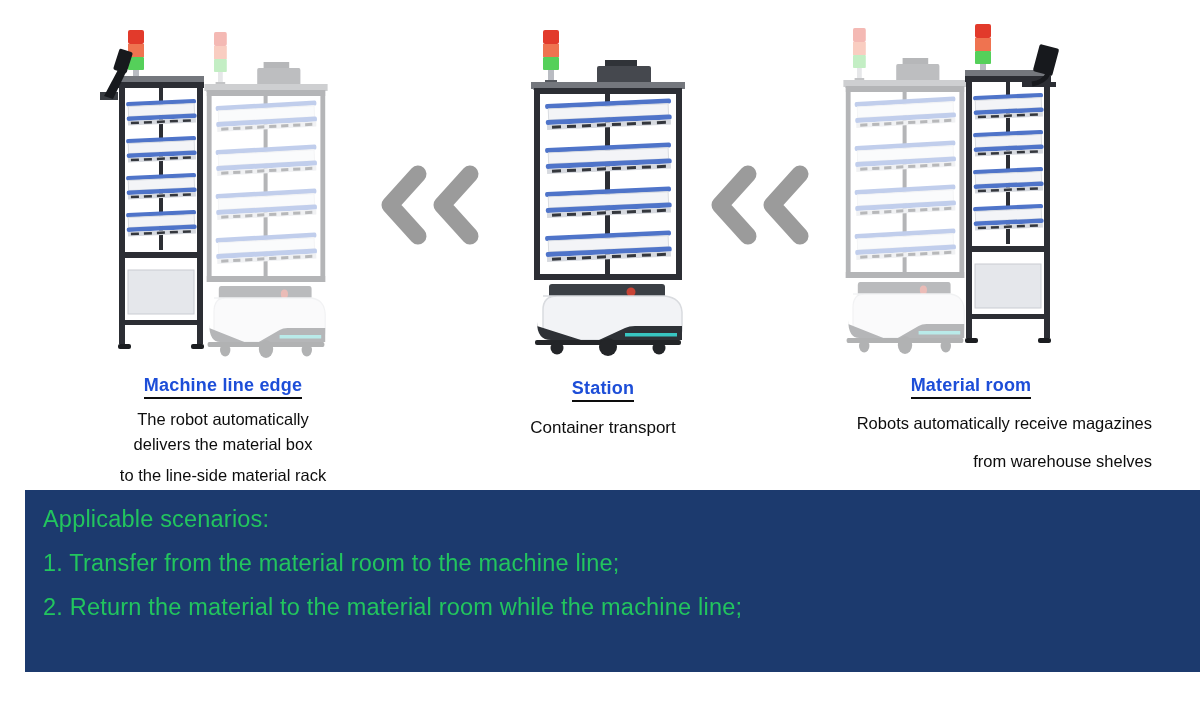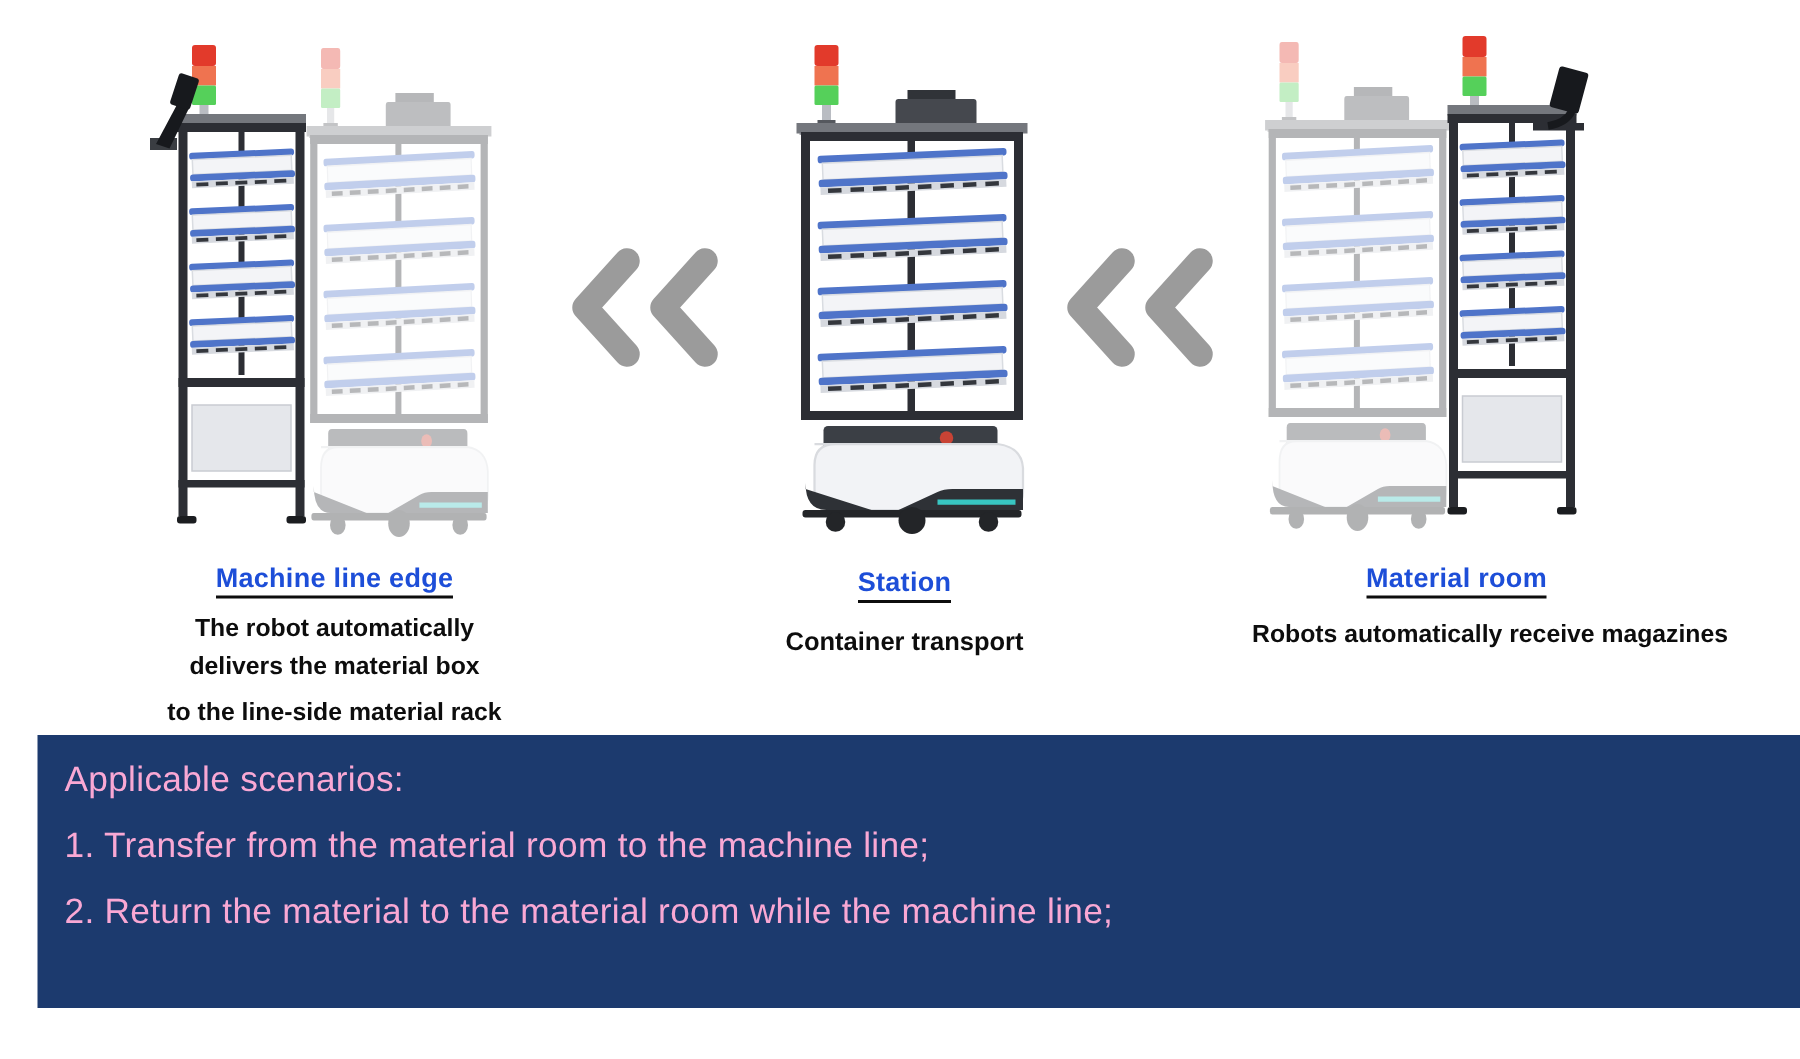--- a/index.html
+++ b/index.html
@@ -4,27 +4,27 @@
 <style>
   html,body{margin:0;padding:0;background:#ffffff;}
   body{width:1200px;height:706px;position:relative;overflow:hidden;
        font-family:"Liberation Sans","DejaVu Sans",sans-serif;color:#111;}
   .stage{position:absolute;inset:0;}
   .scene{position:absolute;left:0;top:0;}
 
   .label-block{position:absolute;text-align:center;}
   .label-title{font-weight:700;font-size:18px;color:#1d4ed8;letter-spacing:.2px;}
   .label-title span{border-bottom:2.5px solid #0d0d0d;padding-bottom:2px;}
-  .label-desc{font-size:16.5px;color:#0d0d0d;margin-top:11px;line-height:25px;font-weight:bold;}
+  .label-desc{font-size:16.5px;color:#0d0d0d;margin-top:11px;line-height:25px;}
   .label-desc .gap-line{margin-top:6px;}
   .desc-left{text-align:right;line-height:38px;margin-top:8px;}
   .station-desc{margin-top:16px;font-size:17px;}
 
   .banner{position:absolute;left:25px;top:490px;width:1175px;height:182px;
-          background:#1c3a6e;color:#f9a8d4;box-sizing:border-box;
+          background:#1c3a6e;color:#22c55e;box-sizing:border-box;
           padding:7px 0 0 18px;}
   .banner-line{font-size:23.5px;line-height:44px;white-space:nowrap;
                font-weight:400;letter-spacing:.2px;}
 </style>
 </head>
 <body>
 
 <div class="stage">
 
   <svg class="scene" width="1200" height="480" viewBox="0 0 1200 480">
@@ -181,20 +181,21 @@
       <div>Container transport</div>
     </div>
   </div>
 
   <div class="label-block" style="left:790px;top:375px;width:362px;">
     <div class="label-title">
       <span>Material room</span>
     </div>
     <div class="label-desc desc-left">
       <div>Robots automatically receive magazines</div>
+      <div>from warehouse shelves</div>
     </div>
   </div>
 
   <div class="banner">
     <div class="banner-line">Applicable scenarios:</div>
     <div class="banner-line">1. Transfer from the material room to the machine line;</div>
     <div class="banner-line">2. Return the material to the material room while the machine line;</div>
   </div>
 
 </div>

